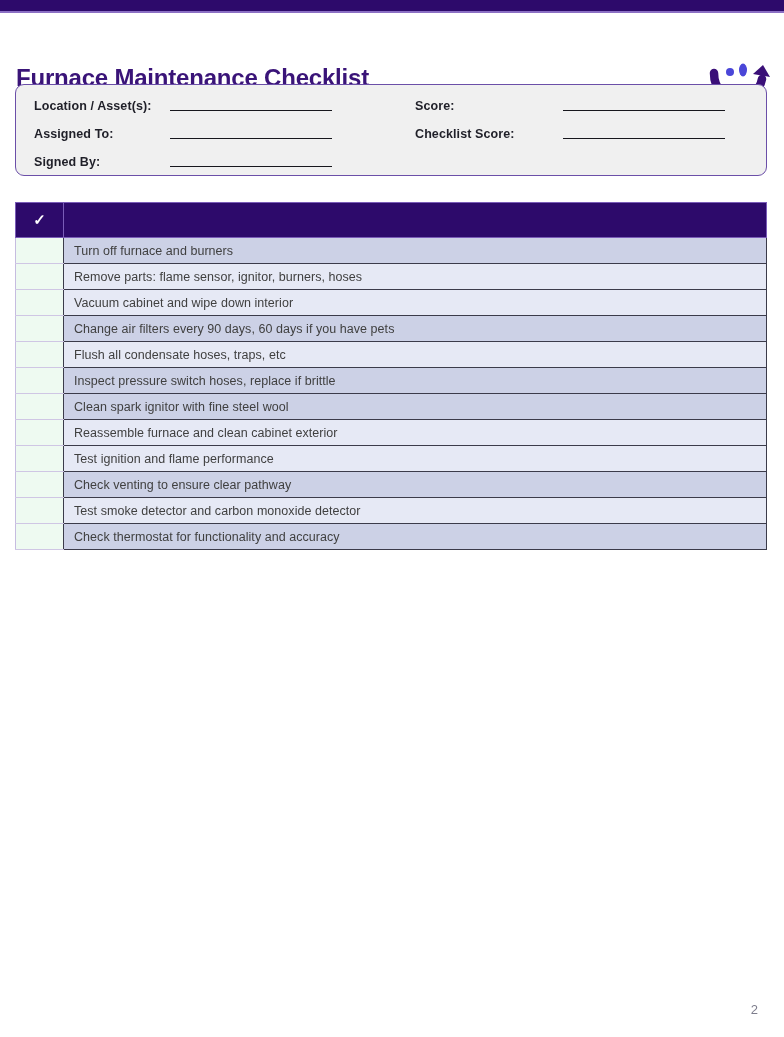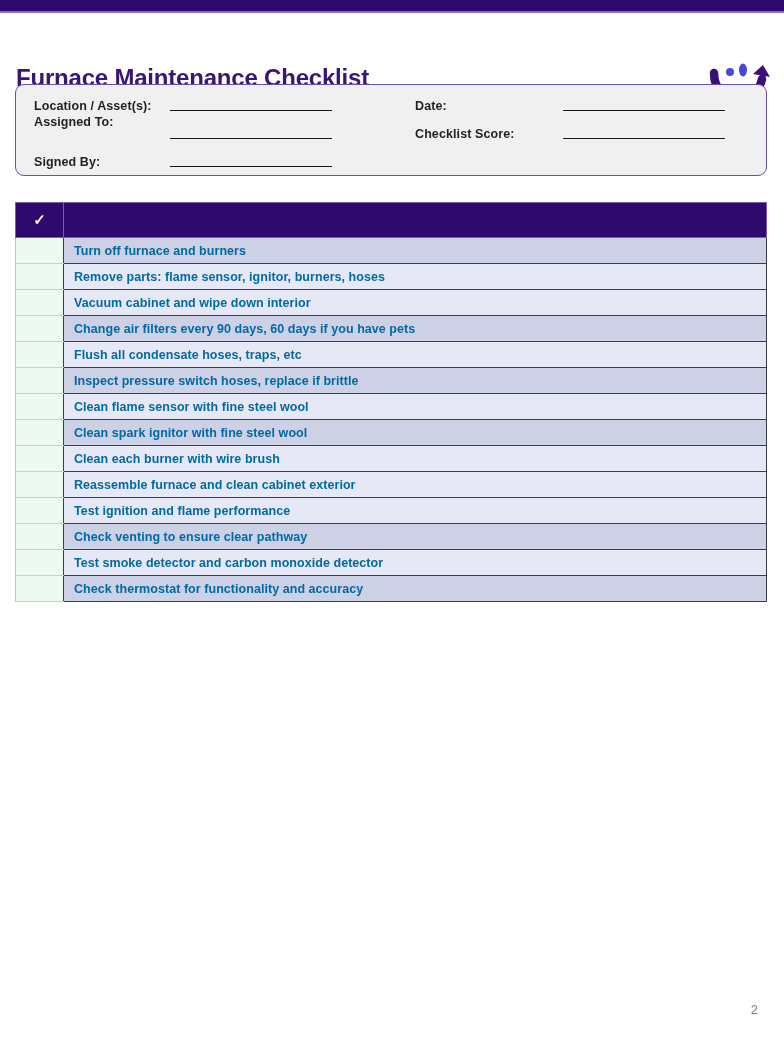--- a/index.html
+++ b/index.html
@@ -83,21 +83,21 @@
     letter-spacing: 0.1px;
   }
   .meta-line {
     position: absolute;
     height: 0;
     border-bottom: 1.6px solid #17171d;
   }
 
   
   .m-loc   { left: 34px; top: 96px; }
-  .m-asgn  { left: 34px; top: 112px; }
+  .m-asgn  { left: 34px; top: 124px; }
   .m-sign  { left: 34px; top: 152px; justify-content: flex-end; }
   
   .m-date  { left: 415px; top: 96px; }
   .m-score { left: 415px; top: 124px; }
 
   
   .l-loc  { left: 170px; top: 110px; width: 162px; }
   .l-asgn { left: 170px; top: 138px; width: 162px; }
   .l-sign { left: 170px; top: 166px; width: 162px; }
   
@@ -142,27 +142,26 @@
     background: #eefaf1;
     border-left: 1.2px solid #c6bce0;
     border-right: 1.2px solid #3b3b4a;
     border-bottom: 1.2px solid #cfc6e4;
     box-sizing: border-box;
   }
   .row-task {
     height: 26px;
     padding-left: 10px !important;
     font-size: 12.5px;
-    color: #0369a1;
+    color: #404040;
     vertical-align: middle;
     border-right: 1.2px solid #3b3b4a;
     border-bottom: 1.2px solid #3b3b4a;
     box-sizing: border-box;
     letter-spacing: 0.05px;
-    font-weight: bold;
   }
   tr.odd  .row-task { background: #ccd1e6; }
   tr.even .row-task { background: #e6e9f5; }
   tr:first-of-type .row-check { border-top: 1.2px solid #cfc6e4; }
 
   
   .page-number {
     position: absolute;
     right: 26px;
     bottom: 20px;
@@ -200,21 +199,21 @@
   <span class="meta-label">Assigned To:</span>
 </div>
 <div class="meta-line l-asgn"></div>
 
 <div class="meta-row m-sign">
   <span class="meta-label">Signed By:</span>
 </div>
 <div class="meta-line l-sign"></div>
 
 <div class="meta-row m-date">
-  <span class="meta-label">Date:</span>
+  <span class="meta-label">Score:</span>
 </div>
 <div class="meta-line l-date"></div>
 
 <div class="meta-row m-score">
   <span class="meta-label">Checklist Score:</span>
 </div>
 <div class="meta-line l-score"></div>
 
 <table class="table">
   <thead>
@@ -241,31 +240,23 @@
         <td class="row-task">Change air filters every 90 days, 60 days if you have pets</td>
       </tr>
       <tr class="even">
         <td class="row-check"></td>
         <td class="row-task">Flush all condensate hoses, traps, etc</td>
       </tr>
       <tr class="odd">
         <td class="row-check"></td>
         <td class="row-task">Inspect pressure switch hoses, replace if brittle</td>
       </tr>
-      <tr class="even">
-        <td class="row-check"></td>
-        <td class="row-task">Clean flame sensor with fine steel wool</td>
-      </tr>
       <tr class="odd">
         <td class="row-check"></td>
         <td class="row-task">Clean spark ignitor with fine steel wool</td>
-      </tr>
-      <tr class="even">
-        <td class="row-check"></td>
-        <td class="row-task">Clean each burner with wire brush</td>
       </tr>
       <tr class="even">
         <td class="row-check"></td>
         <td class="row-task">Reassemble furnace and clean cabinet exterior</td>
       </tr>
       <tr class="even">
         <td class="row-check"></td>
         <td class="row-task">Test ignition and flame performance</td>
       </tr>
       <tr class="odd">

